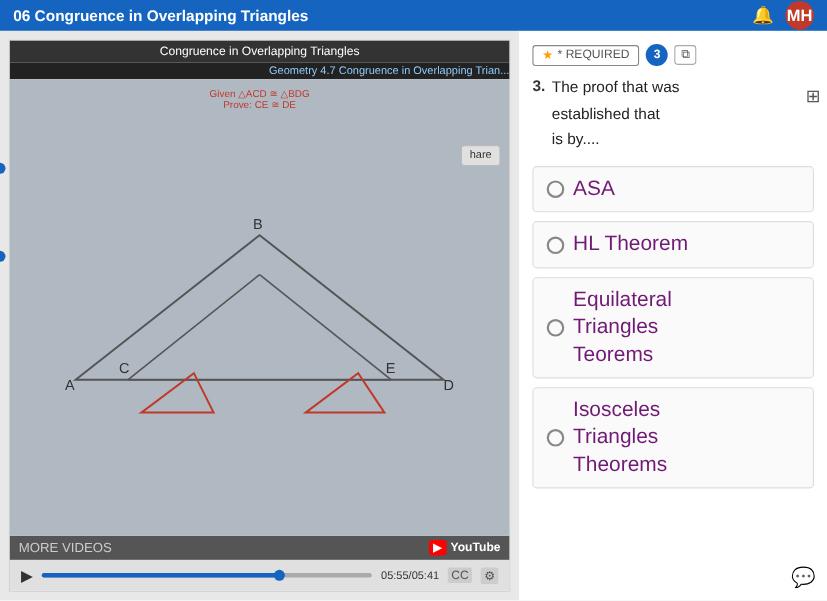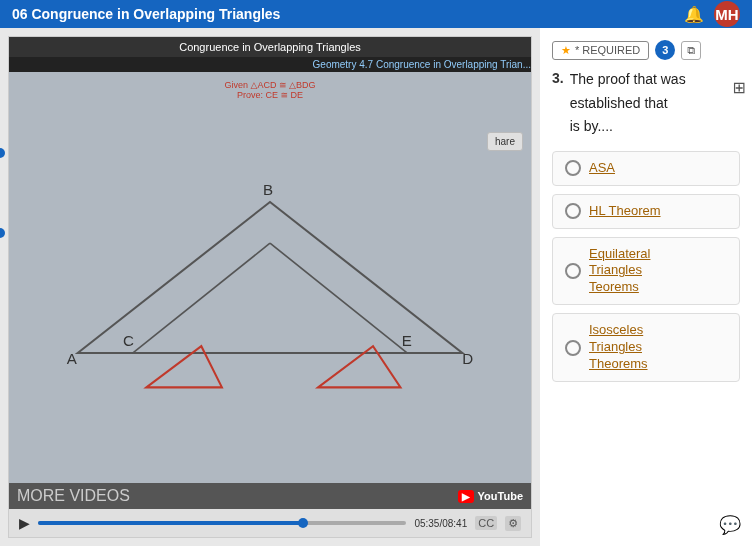--- a/index.html
+++ b/index.html
@@ -53,21 +53,21 @@
     
     .main {
       display: flex;
       flex: 1;
       overflow: hidden;
     }
 
     
     .left-panel {
       background: #e8e8e8;
-      width: 540px;
+      width: 472px;
       flex-shrink: 0;
       display: flex;
       flex-direction: column;
       position: relative;
     }
 
     .video-container {
       background: #fff;
       flex: 1;
       display: flex;
@@ -290,24 +290,23 @@
 
     .radio-circle {
       width: 16px;
       height: 16px;
       border-radius: 50%;
       border: 2px solid #888;
       flex-shrink: 0;
     }
 
     .option-text {
-      font-size: 13px;
-      color: #a16207;
+      font-size: 19px;
+      color: #701a75;
       line-height: 1.3;
-      text-decoration: underline;
     }
 
     .bottom-icons {
       position: absolute;
       bottom: 10px;
       right: 10px;
       display: flex;
       gap: 8px;
     }
 
@@ -373,35 +372,35 @@
           <text x="286" y="135" font-size="11" fill="#333">E</text>
 
           <polygon points="100,165 140,135 155,165" fill="none" stroke="#c0392b" stroke-width="1.5"></polygon>
           <polygon points="225,165 265,135 285,165" fill="none" stroke="#c0392b" stroke-width="1.5"></polygon>
         </svg>
 
         <div class="share-btn">hare</div>
       </div>
 
       <div class="more-videos-bar">
-        <span style="cursor:pointer;font-size:16px;color:#ccc;">MORE VIDEOS</span>
+        <span style="cursor:pointer;font-size:12px;color:#ccc;">MORE VIDEOS</span>
         <div class="youtube-logo">
           <span class="yt-icon">▶</span>
           <span>YouTube</span>
         </div>
       </div>
 
       <div class="progress-area">
         <span class="play-btn">▶</span>
         <div class="progress-bar-container">
           <div class="progress-fill">
             <div class="progress-thumb"></div>
           </div>
         </div>
-        <span class="time-label">05:35/08:41</span>
+        <span class="time-label">05:55/05:41</span>
         <span class="cc-btn">CC</span>
         <span class="settings-btn">⚙</span>
       </div>
     </div>
   </div>
 
   <div class="right-panel">
 
     <div class="required-badge">
       <div class="required-label">

